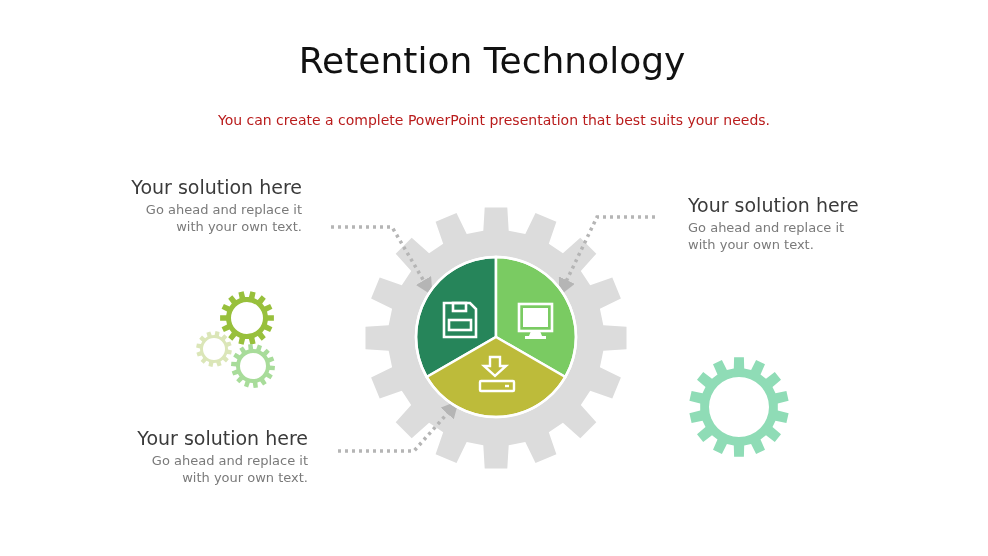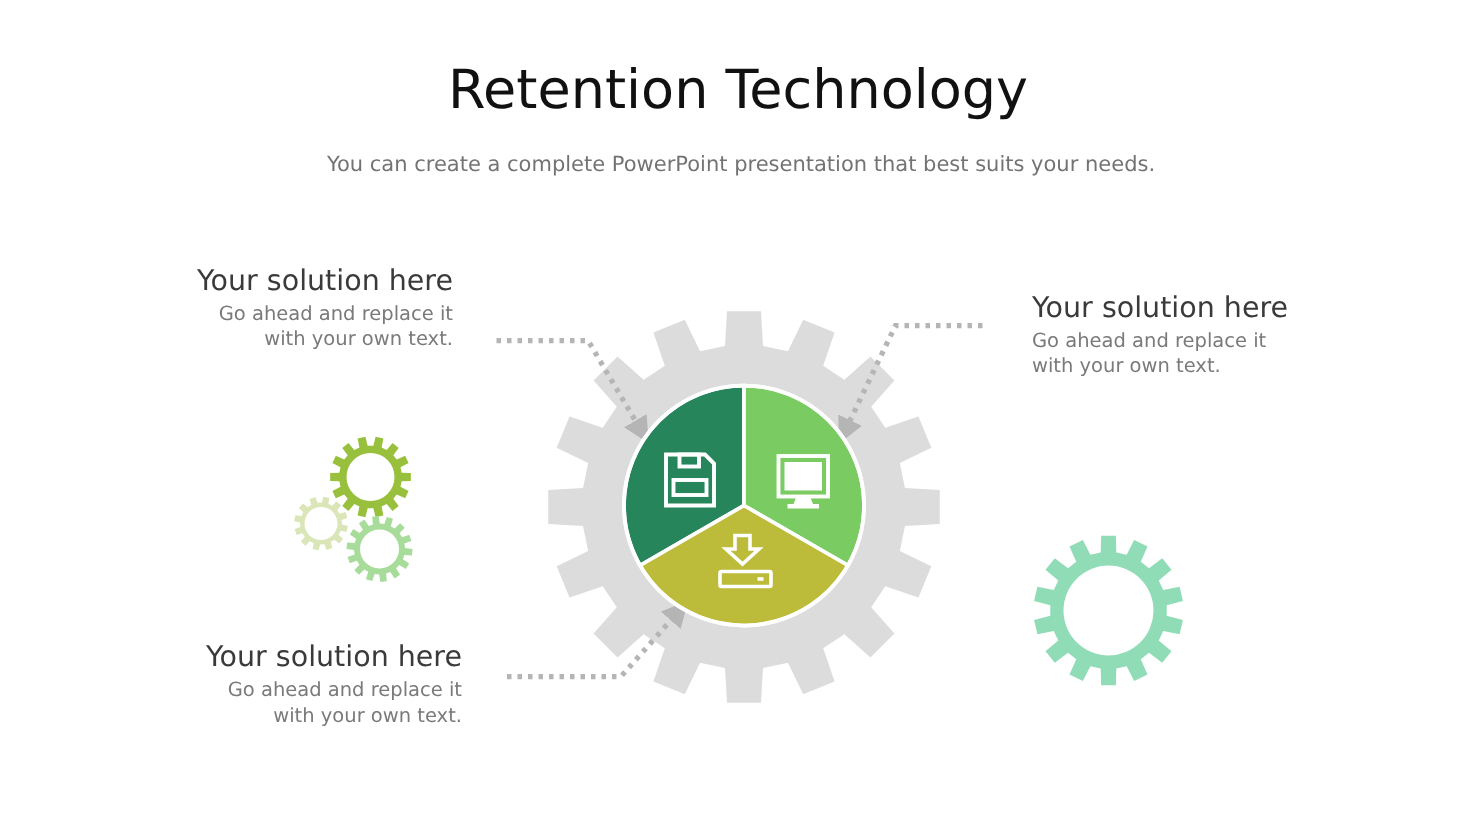--- a/index.html
+++ b/index.html
@@ -5,22 +5,22 @@
     html, body { margin: 0; padding: 0; }
     body {
       width: 988px; height: 556px; background: #ffffff; position: relative; overflow: hidden;
       font-family: "DejaVu Sans", sans-serif;
     }
     .title {
       position: absolute; left: 0; width: 984px; top: 40px; text-align: center;
       font-family: "DejaVu Sans", sans-serif; font-size: 36px; color: #111111; letter-spacing: 0px;
     }
     .subtitle {
-      position: absolute; left: 0; width: 988px; top: 102px; text-align: center;
-      font-family: "DejaVu Sans", sans-serif; font-size: 14px; color: #737373;
+      position: absolute; left: 0; width: 988px; top: 112px; text-align: center;
+      font-family: "DejaVu Sans", sans-serif; font-size: 14px; color: #b91c1c;
     }
     .block { position: absolute; }
     .block .head { font-size: 19px; color: #3a3a3a; white-space: nowrap; }
     .block .body { font-size: 13px; color: #7a7a7a; line-height: 17px; margin-top: 3px; }
     .right-align { text-align: right; }
     svg.canvas { position: absolute; left: 0; top: 0; }
   </style>
 </head>
 <body>
 

